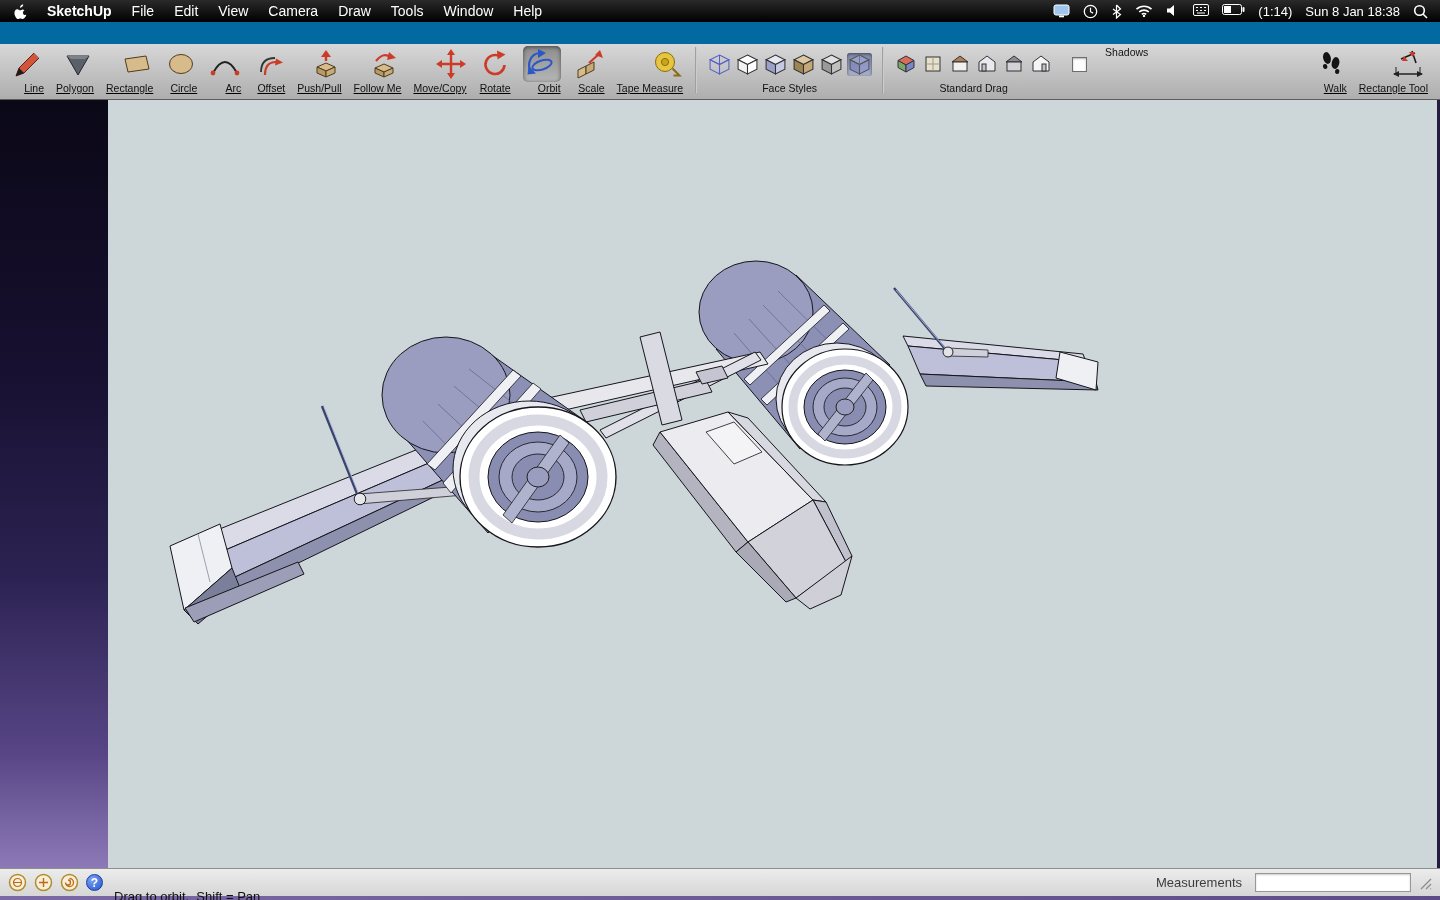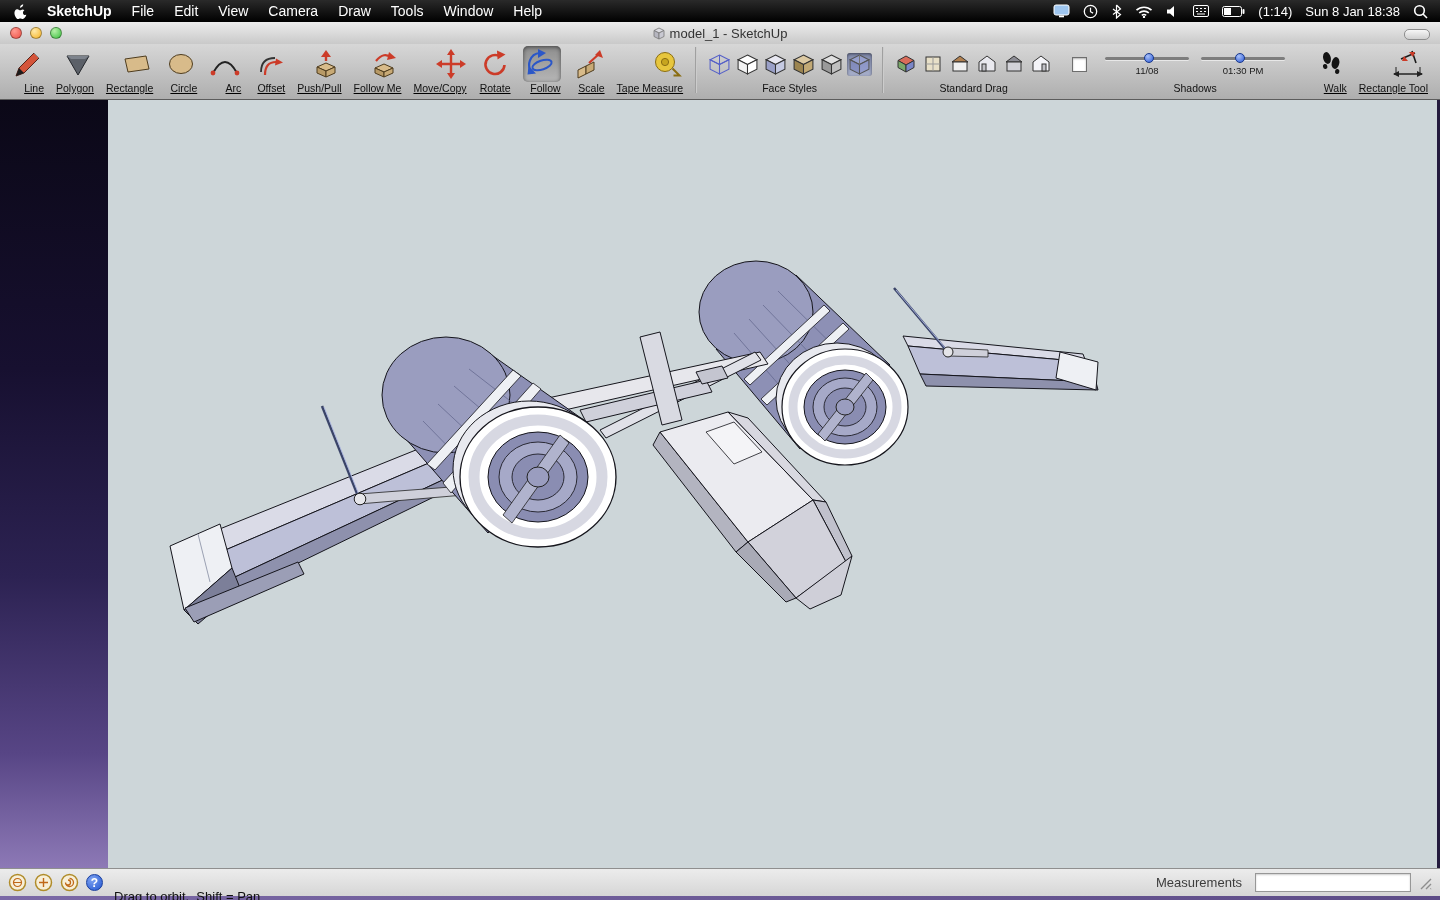--- a/index.html
+++ b/index.html
@@ -2,21 +2,21 @@
 <html><head>
 <meta charset="utf-8">
 <style>
   html,body{margin:0;padding:0;background:#000;}
   .screen{position:relative;width:1440px;height:900px;overflow:hidden;font-family:"Liberation Sans",sans-serif;background:#0369a1;}
   
   .menubar{position:absolute;left:0;top:0;width:1440px;height:22px;background:linear-gradient(#2a2a2a,#000);color:#fff;display:flex;align-items:center;font-size:14px;}
   .menubar .apple{padding:0 10px 0 14px;display:flex;align-items:center;}
   .mitem{padding:0 10px;line-height:22px;}
   .mitem.app{font-weight:bold;}
-  .mstatus{margin-left:auto;display:flex;align-items:center;gap:13px;padding-right:12px;font-size:13px;}
+  .mstatus{margin-left:auto;display:flex;align-items:flex-start;gap:13px;padding-right:12px;font-size:13px;}
   .mstatus .txt{white-space:nowrap;}
   .micon{display:flex;align-items:center;}
   
   .titlebar{position:absolute;left:0;top:22px;width:1440px;height:22px;background:linear-gradient(#ececec,#c9c9c9);border-bottom:1px solid #9a9a9a;display:flex;align-items:center;}
   .lights{display:flex;gap:8px;padding-left:10px;}
   .light{width:12px;height:12px;border-radius:50%;border:1px solid rgba(0,0,0,.35);box-sizing:border-box;}
   .light.red{background:radial-gradient(circle at 35% 30%,#ff9a90,#ee4f44);}
   .light.yellow{background:radial-gradient(circle at 35% 30%,#ffe9a8,#f6b323);}
   .light.green{background:radial-gradient(circle at 35% 30%,#b6f0a8,#39bf3d);}
   .wtitle{position:absolute;left:0;right:0;top:0;height:22px;display:flex;align-items:center;justify-content:center;gap:5px;font-size:13px;color:#333;pointer-events:none;}
@@ -121,36 +121,20 @@
       <span class="txt">Sun 8 Jan 18:38</span>
       <span class="micon">
           <svg width="15" height="15">
             <circle cx="6.5" cy="6.5" r="4.8" fill="none" stroke="#fff" stroke-width="1.6"></circle>
             <path d="M10 10l4 4" stroke="#fff" stroke-width="1.6"></path>
           </svg>
         </span>
     </span>
   </div>
 
-  <div class="titlebar">
-    <div class="lights">
-      <div class="light red"></div>
-      <div class="light yellow"></div>
-      <div class="light green"></div>
-    </div>
-    <div class="wtitle">
-      <svg width="12" height="13">
-          <polygon points="6,1 11,3.5 6,6 1,3.5" fill="#dcdce2" stroke="#777" stroke-width="0.8"></polygon>
-          <polygon points="1,3.5 6,6 6,12 1,9.5" fill="#b6b6c0" stroke="#777" stroke-width="0.8"></polygon>
-          <polygon points="11,3.5 6,6 6,12 11,9.5" fill="#c9c9d2" stroke="#777" stroke-width="0.8"></polygon>
-        </svg>
-      <span>model_1 - SketchUp</span>
-    </div>
-    <div class="pill"></div>
-  </div>
 
   <div class="toolbar">
 
     <div class="tool">
       <div class="ticon">
           <svg width="30" height="30" viewBox="0 0 30 30">
             <polygon points="3,27 6,19 21,4 26,9 11,24" fill="#d4543a" stroke="#55241a"></polygon>
             <polygon points="3,27 6,19 11,24" fill="#1c1c1c"></polygon>
             <line x1="21" y1="4" x2="26" y2="9" stroke="#888"></line>
           </svg>
@@ -259,21 +243,21 @@
 
     <div class="tool">
       <div class="ticon sel">
           <svg width="30" height="30" viewBox="0 0 30 30">
             <ellipse cx="15" cy="16" rx="10" ry="4.5" fill="none" stroke="#2b57c8" stroke-width="2" transform="rotate(-18 15 16)"></ellipse>
             <path d="M6 24a11.5 11.5 0 0 1 7-20" fill="none" stroke="#2b57c8" stroke-width="2.2"></path>
             <polygon points="11,0 19,4 11,9" fill="#2b57c8"></polygon>
             <polygon points="1.5,17 9,24.5 0.5,25.5" fill="#2b57c8"></polygon>
           </svg>
         </div>
-      <div class="tlabel">Follow</div>
+      <div class="tlabel">Orbit</div>
     </div>
 
     <div class="tool">
       <div class="ticon">
           <svg width="30" height="30" viewBox="0 0 30 30">
             <polygon points="4,21 12,17 12,25 4,29" fill="#d8bb8a" stroke="#4e3c1e"></polygon>
             <polygon points="12,17 20,13 20,21 12,25" fill="#c8aa76" stroke="#4e3c1e"></polygon>
             <line x1="15" y1="14" x2="25" y2="5" stroke="#cc3b28" stroke-width="2.2"></line>
             <polygon points="26,1 29,9 21,6" fill="#cc3b28"></polygon>
           </svg>
@@ -390,36 +374,20 @@
     </div>
 
     <div class="tool">
       <div class="ticon">
           <div class="cb"></div>
         </div>
       <div class="tlabel"></div>
     </div>
 
     <div class="tgroup">
-      <div class="grow" style="gap:12px;">
-        <div class="scol">
-          <div class="slider">
-              <div class="strack"></div>
-              <div class="sthumb" style="left:46%;"></div>
-            </div>
-          <div class="sval">11/08</div>
-        </div>
-        <div class="scol">
-          <div class="slider">
-              <div class="strack"></div>
-              <div class="sthumb" style="left:40%;"></div>
-            </div>
-          <div class="sval">01:30 PM</div>
-        </div>
-      </div>
       <div class="tlabel">Shadows</div>
     </div>
 
     <div class="tool walkgrp">
       <div class="ticon">
           <svg width="26" height="28" viewBox="0 0 26 28">
             <ellipse cx="9" cy="8" rx="3.8" ry="6" fill="#141414" transform="rotate(-14 9 8)"></ellipse>
             <ellipse cx="7.2" cy="16.5" rx="2.2" ry="2.6" fill="#141414" transform="rotate(-14 7.2 16.5)"></ellipse>
             <ellipse cx="17.5" cy="13" rx="3.8" ry="6" fill="#141414" transform="rotate(12 17.5 13)"></ellipse>
             <ellipse cx="19.2" cy="21.5" rx="2.2" ry="2.6" fill="#141414" transform="rotate(12 19.2 21.5)"></ellipse>

